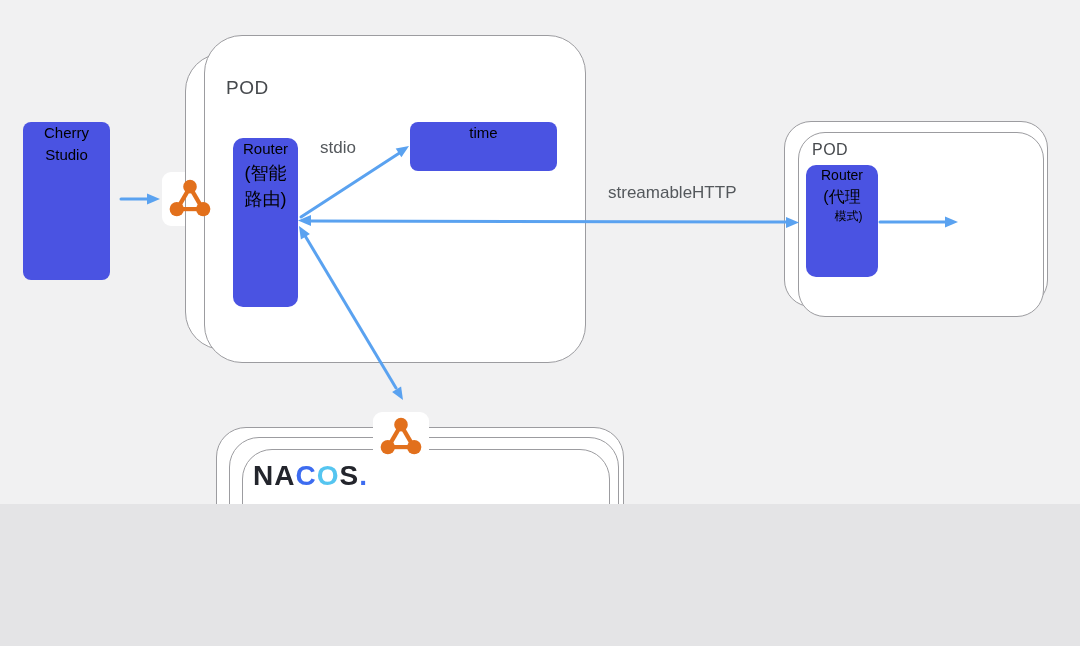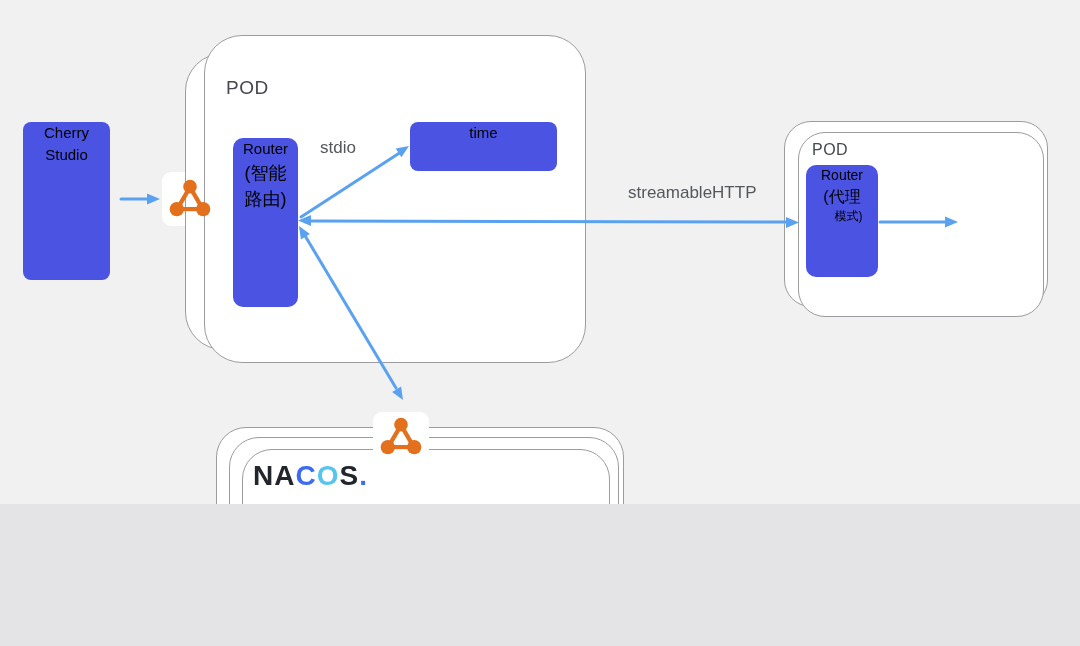--- a/index.html
+++ b/index.html
@@ -129,21 +129,21 @@
       <line x1="10" y1="35" x2="38" y2="35"></line>
     </g>
     <g fill="var(--icon-orange)">
       <circle cx="24" cy="10.5" r="7.4"></circle>
       <circle cx="9.6" cy="35" r="7.8"></circle>
       <circle cx="38.4" cy="35" r="7.8"></circle>
     </g>
   </svg>
 
   <div class="edge-label" style="left:320px;top:138px;width:76px;z-index:25;">stdio</div>
-  <div class="edge-label" style="left:628px;top:183px;width:156px;z-index:25;">streamableHTTP</div>
+  <div class="edge-label" style="left:608px;top:183px;width:156px;z-index:25;">streamableHTTP</div>
 
   <svg class="arrow-layer" width="1080" height="646" viewBox="0 0 1080 646">
     <g stroke="var(--arrow-blue)" stroke-width="3" stroke-linecap="round" fill="none">
       <line x1="121" y1="199" x2="149" y2="199"></line>
       <line x1="301" y1="217" x2="401" y2="152"></line>
       <line x1="309" y1="221" x2="788" y2="222"></line>
       <line x1="304" y1="234" x2="396" y2="388"></line>
       <line x1="880" y1="222" x2="948" y2="222"></line>
     </g>
     <g fill="var(--arrow-blue)">

